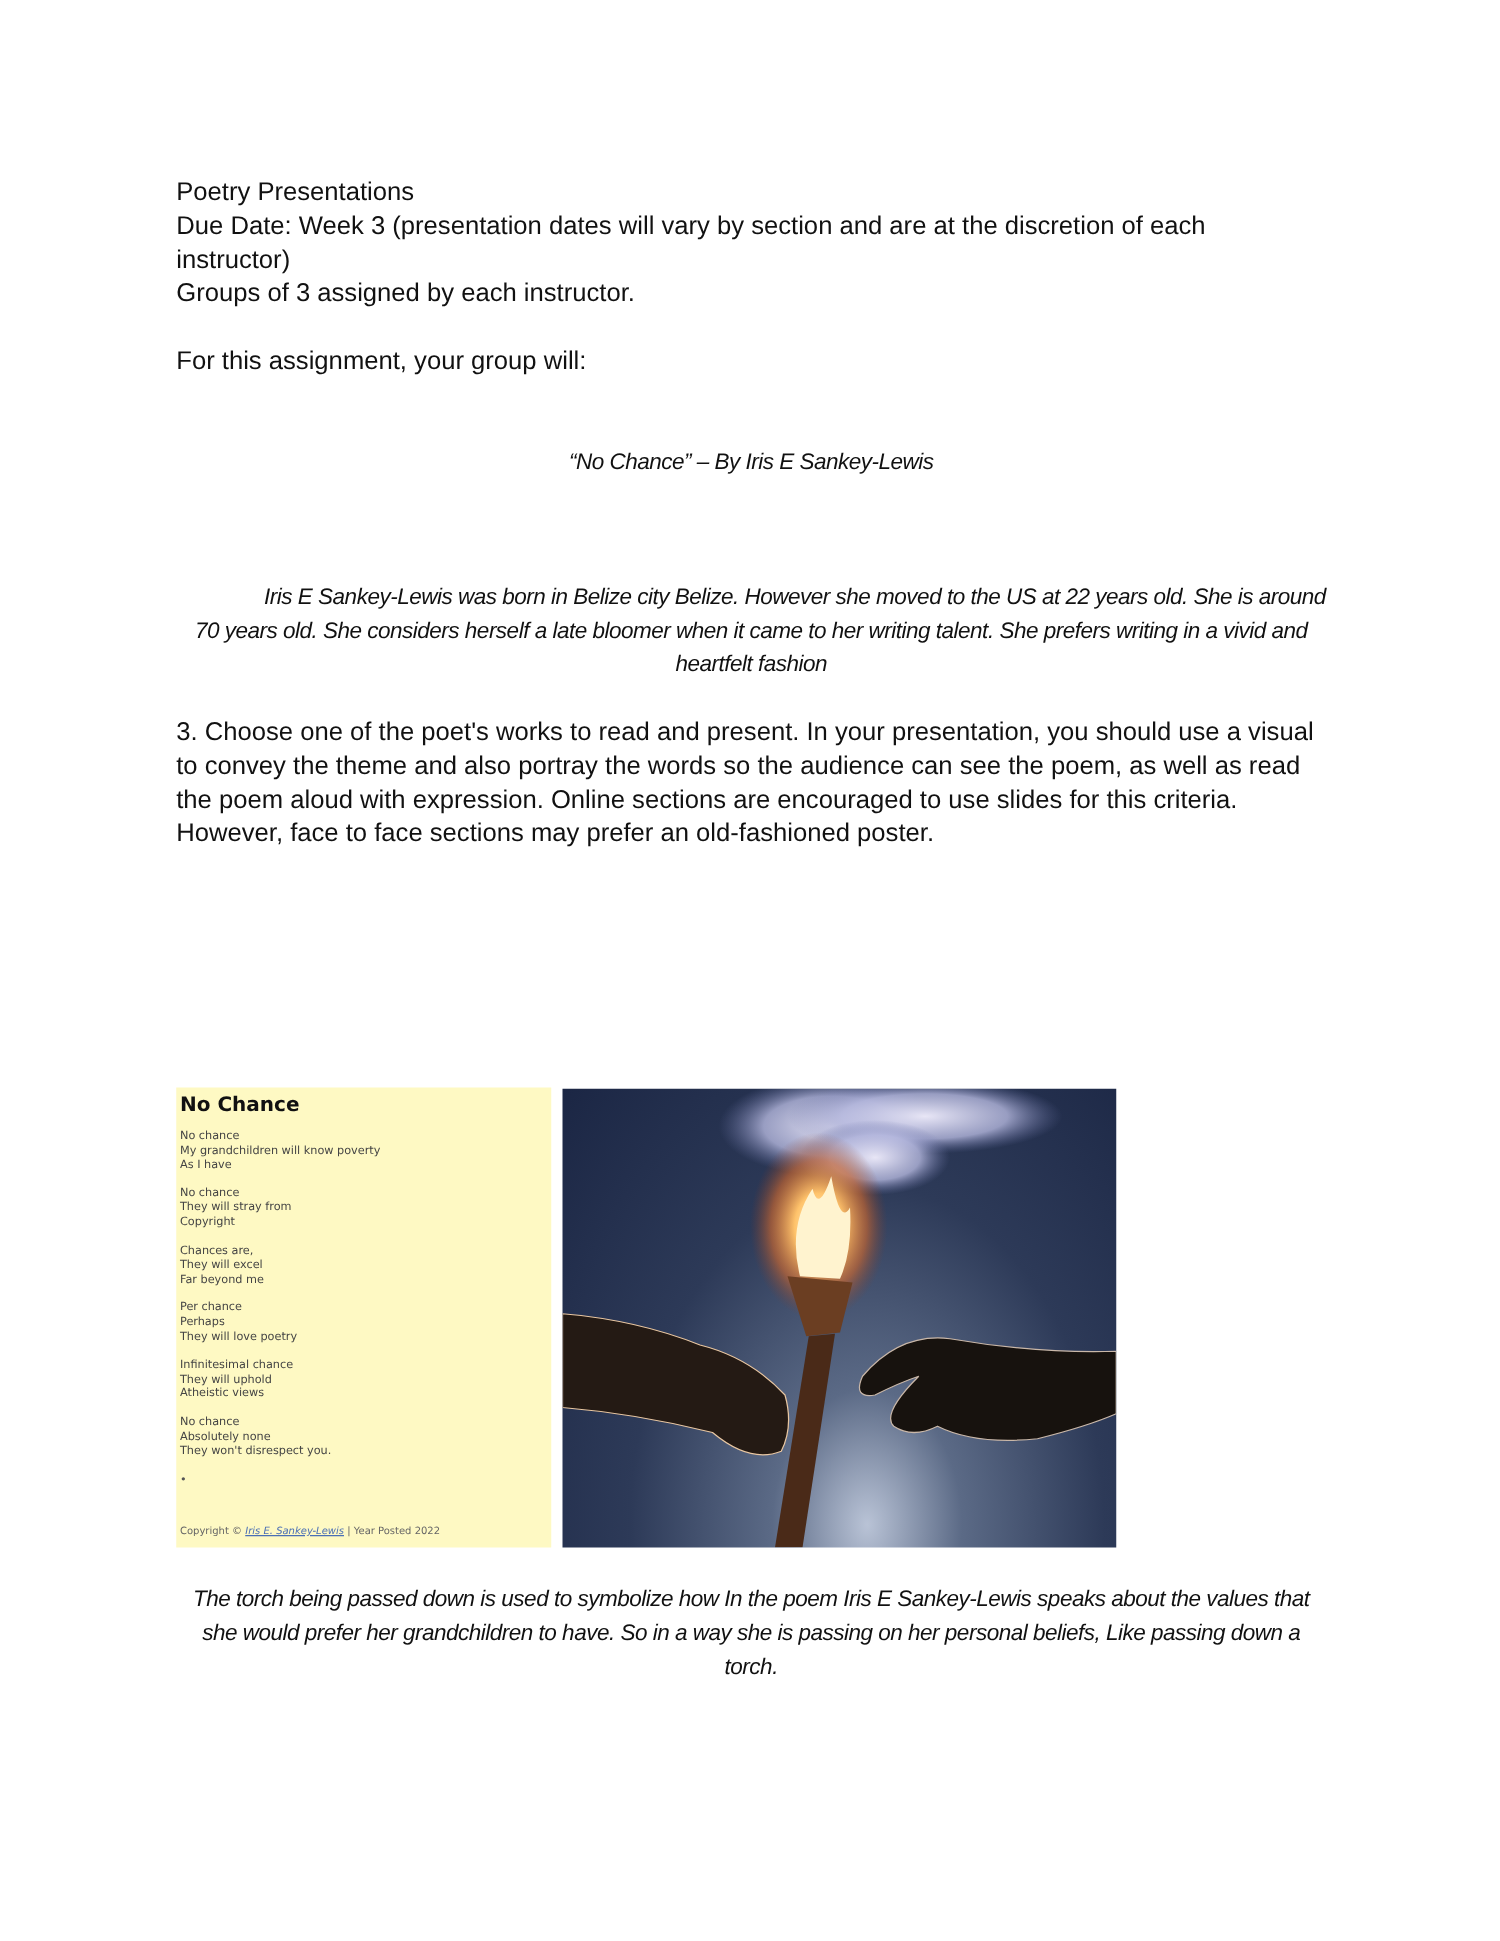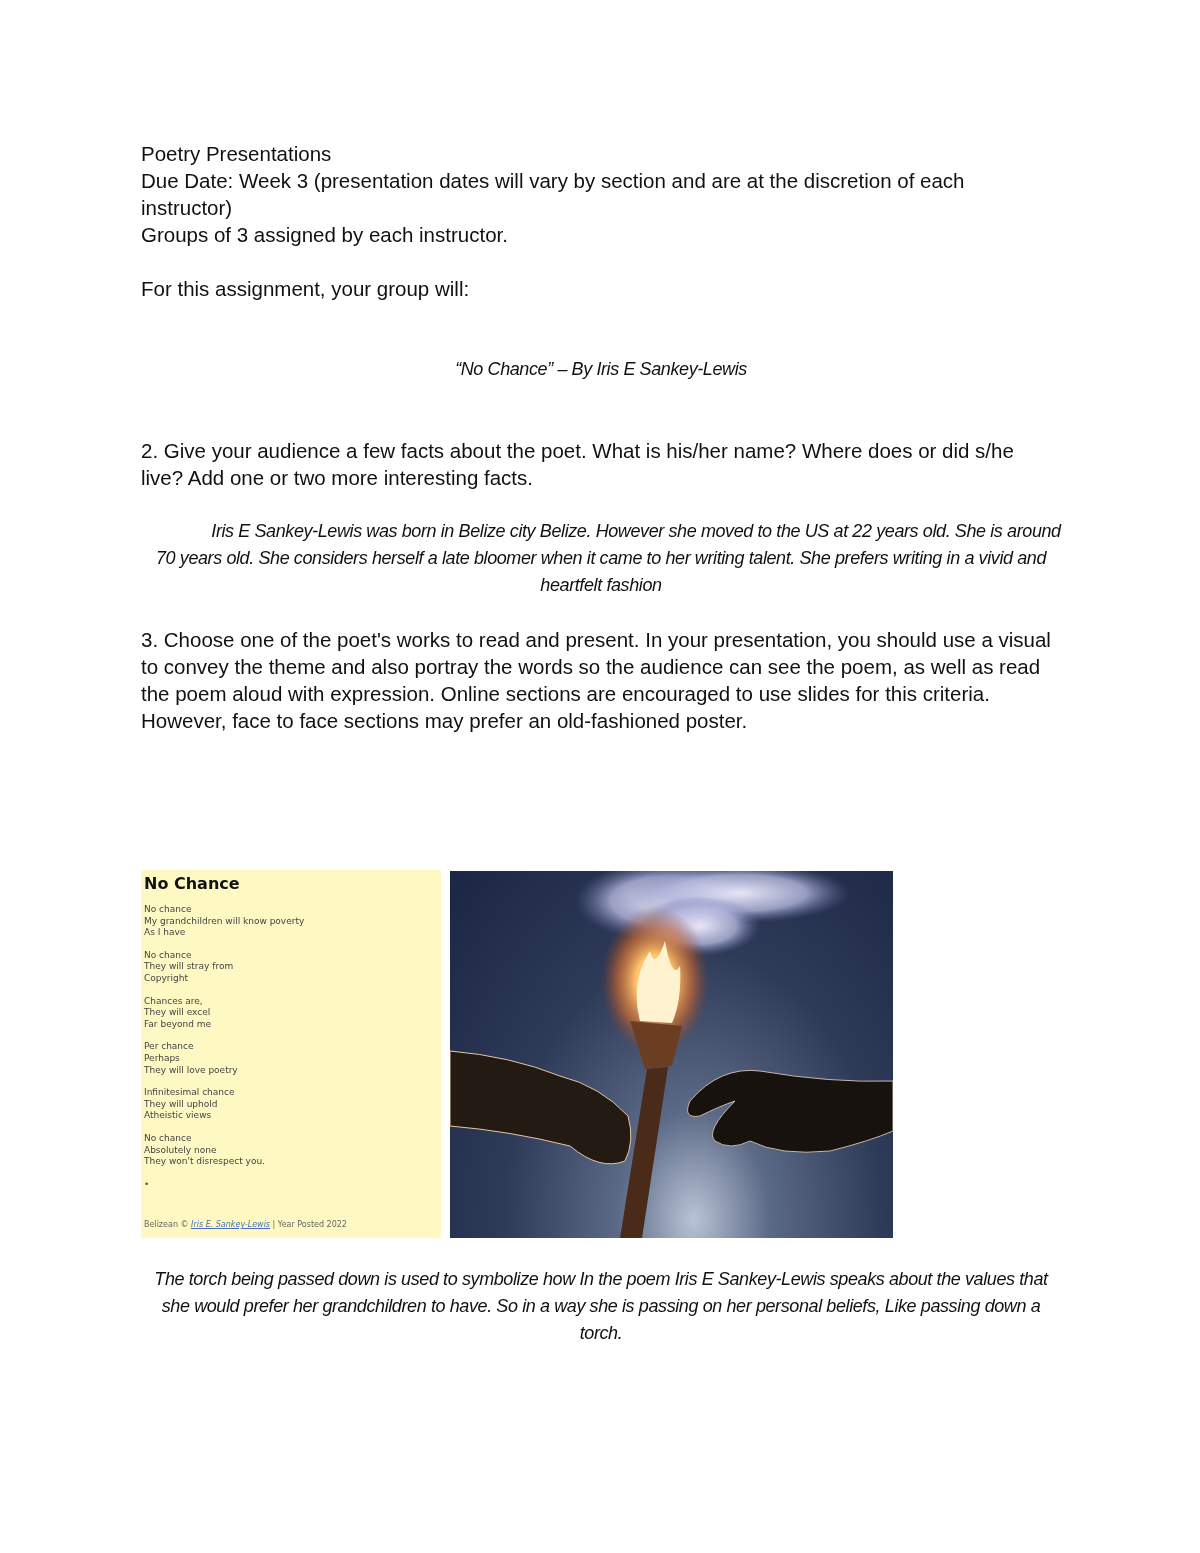--- a/index.html
+++ b/index.html
@@ -28,21 +28,20 @@
   <p class="sans">Poetry Presentations</p>
   <p class="sans">Due Date: Week 3 (presentation dates will vary by section and are at the discretion of each instructor)</p>
   <p class="sans">Groups of 3 assigned by each instructor.</p>
   <div class="gap27"></div>
   <p class="sans">For this assignment, your group will:</p>
   <div class="gap27"></div>
   <div class="gap27"></div>
   <p class="serif-i">“No Chance” – By Iris E Sankey-Lewis</p>
   <div class="gap27"></div>
   <div class="gap27"></div>
-  <p class="sans">2. Give your audience a few facts about the poet. What is his/her name? Where does or did s/he live? Add one or two more interesting facts.</p>
   <div class="gap27"></div>
   <p class="serif-i indent">Iris E Sankey-Lewis was born in Belize city Belize. However she moved to the US at 22 years old. She is around 70 years old. She considers herself a late bloomer when it came to her writing talent. She prefers writing in a vivid and heartfelt fashion</p>
   <div class="gap27"></div>
   <p class="sans">3. Choose one of the poet's works to read and present. In your presentation, you should use a visual to convey the theme and also portray the words so the audience can see the poem, as well as read the poem aloud with expression. Online sections are encouraged to use slides for this criteria. However, face to face sections may prefer an old-fashioned poster.</p>
 </div>
 
 <div class="figures">
   <div class="poem-img">
     <div class="poem-title">No Chance</div>
     <div class="poem-body">
@@ -72,21 +71,21 @@
         <div>Atheistic views</div>
       </div>
       <div class="stanza">
         <div>No chance</div>
         <div>Absolutely none</div>
         <div>They won't disrespect you.</div>
       </div>
       <div class="poem-dot">•</div>
     </div>
     <div class="poem-copy">
-      <span>Belizean ©</span>
+      <span>Copyright ©</span>
       <span class="link">Iris E. Sankey-Lewis</span>
       <span>| Year Posted 2022</span>
     </div>
   </div>
 
   <div class="photo">
     <svg width="443" height="367" viewBox="0 0 443 367">
       <defs>
         <radialGradient id="smoke" cx="50%" cy="50%" r="50%">
           <stop offset="0%" stop-color="#e8e6f6"></stop>

